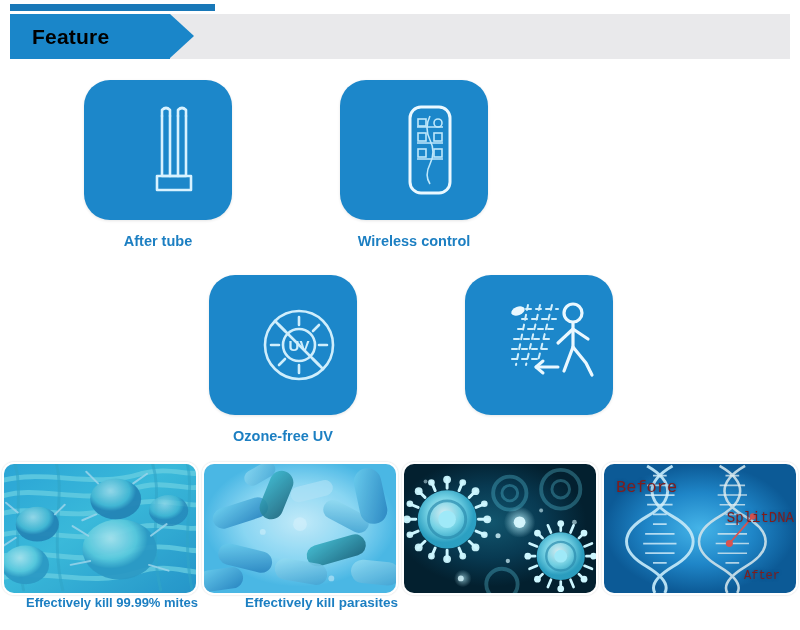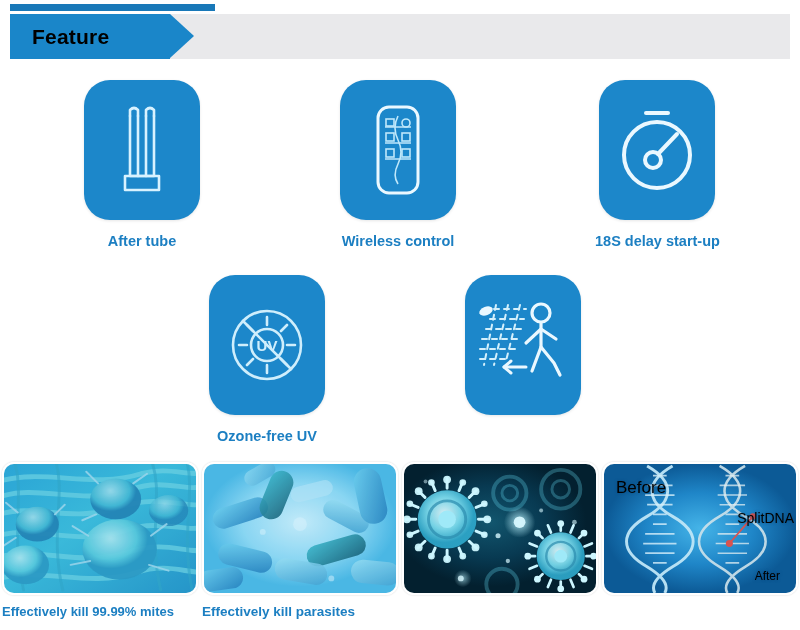--- a/index.html
+++ b/index.html
@@ -76,20 +76,21 @@
   }
   .feature-tile {
     width: 116px;
     height: 140px;
     background: #1c87ca;
     border-radius: 26px;
     display: flex;
     align-items: center;
     justify-content: center;
     box-shadow: 0 1px 3px rgba(0,0,0,0.10);
+    padding-left: 32px;
   }
   .feature-label {
     margin-top: 13px;
     color: #1c7fc2;
     font-size: 14.5px;
     font-weight: bold;
     white-space: nowrap;
     text-align: center;
   }
 
@@ -124,36 +125,35 @@
     width: 196px;
     height: 133px;
     border-radius: 12px;
     overflow: hidden;
     position: relative;
     border: 2px solid #ffffff;
     box-sizing: border-box;
     box-shadow: 0 0 2px rgba(0,0,0,0.18);
   }
   .photo-caption {
-    margin-top: 9px;
     color: #1c7fc2;
     font-size: 13.5px;
     font-weight: bold;
-    text-align: left;
+    text-align: right;
     white-space: nowrap;
   }
   .photo-cell:nth-child(1) .photo-caption { font-size: 13px; }
 
   .photo-svg { display: block; width: 100%; height: 100%; }
 
   
   .dna-text {
     position: absolute;
-    color: #000000;
-    font-family: Liberation Sans, sans-serif;
+    color: #7f1d1d;
+    font-family: Liberation Mono, monospace;
     text-shadow: 0 0 3px rgba(0,60,110,0.6);
     pointer-events: none;
   }
   .dna-before { top: 14px; left: 12px; font-size: 17px; }
   .dna-after  { bottom: 10px; right: 16px; font-size: 12px; }
   .dna-split  { top: 46px; right: 2px; font-size: 14px; }
 </style>
 </head>
 <body>
 
@@ -196,33 +196,20 @@
           <rect x="19" y="31" width="8" height="8"></rect>
           <rect x="35" y="31" width="8" height="8"></rect>
           <rect x="19" y="47" width="8" height="8"></rect>
           <rect x="35" y="47" width="8" height="8"></rect>
         </g>
       </svg>
     </div>
     <div class="feature-label">Wireless control</div>
   </div>
 
-  <div class="feature-cell cell-r1c3">
-    <div class="feature-tile">
-      <svg class="icon" width="82" height="92" viewBox="0 0 82 92">
-        <g fill="none" stroke="#eaf8ff" stroke-width="4" stroke-linecap="round">
-          <path d="M30 9 L52 9"></path>
-          <circle cx="41" cy="51" r="33"></circle>
-          <circle cx="37" cy="56" r="8"></circle>
-          <path d="M42 50 L61 30"></path>
-        </g>
-      </svg>
-    </div>
-    <div class="feature-label">18S delay start-up</div>
-  </div>
 
   <div class="feature-cell cell-r2c1">
     <div class="feature-tile">
       <svg class="icon" width="92" height="92" viewBox="0 0 92 92">
         <g fill="none" stroke="#cfeefc" stroke-width="2.6" stroke-linecap="round">
           <circle cx="46" cy="46" r="34"></circle>
           <circle cx="46" cy="46" r="16"></circle>
           <path d="M46 18 L46 26 M46 66 L46 74 M18 46 L26 46 M66 46 L74 46"></path>
           <path d="M26 26 L32 32 M60 60 L66 66 M66 26 L60 32 M32 60 L26 66"></path>
           <path d="M22 22 L70 70"></path>

